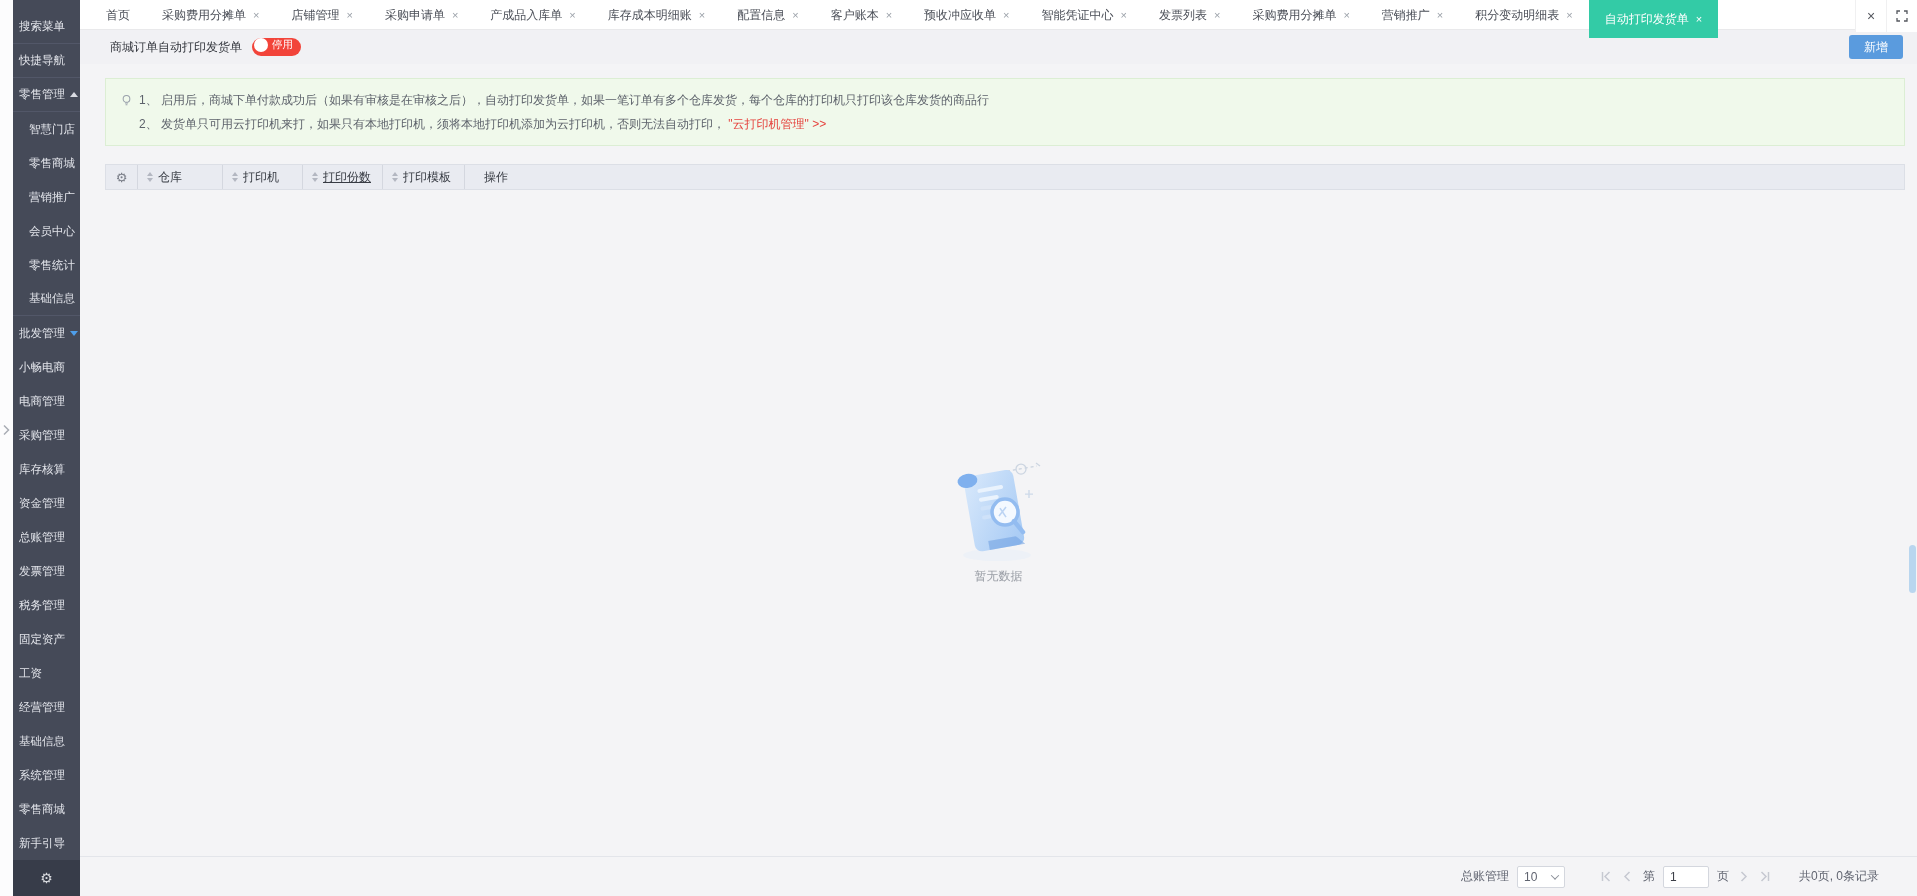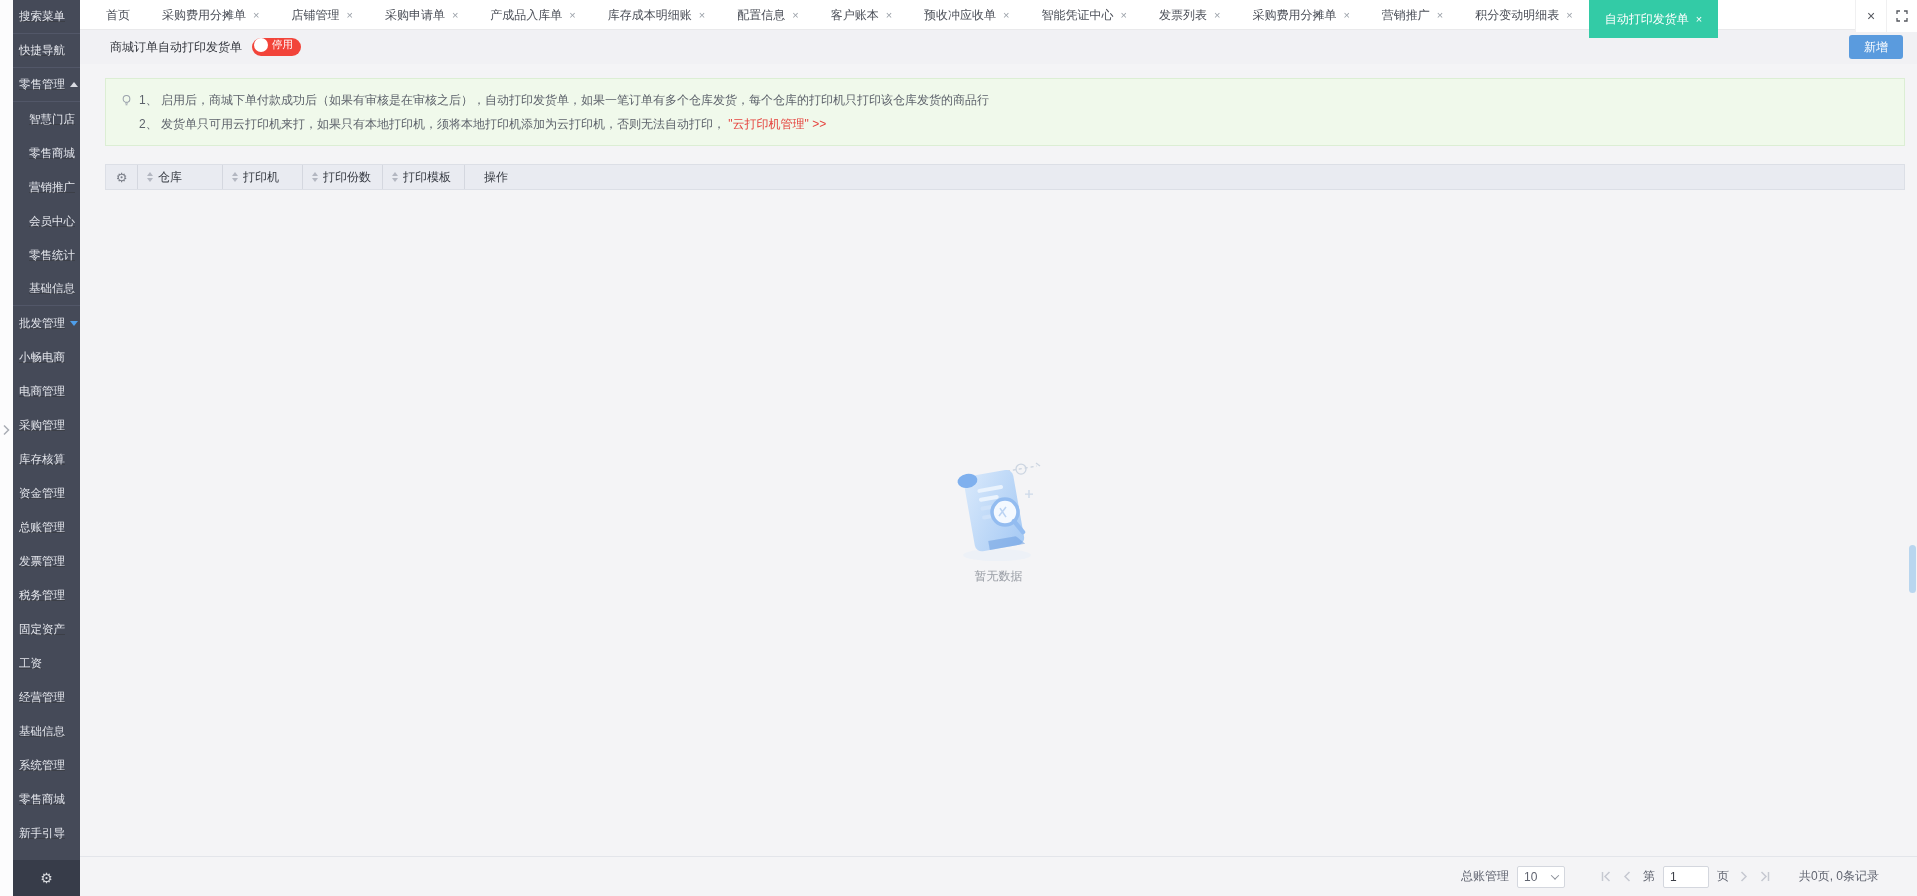--- a/index.html
+++ b/index.html
@@ -6,21 +6,21 @@
   html,body { width:1917px; height:896px; overflow:hidden; }
   body { font-family:"Liberation Sans","DejaVu Sans",sans-serif; font-size:12px; color:#3c3f47; }
   .page { position:relative; width:1917px; height:896px; background:#f4f4f6; display:flex; }
 
   
   .left-rail { width:13px; background:#fcfcfd; position:relative; flex:none; }
   .collapse-handle { position:absolute; top:424px; left:2px; cursor:pointer; }
 
   
   .sidebar { width:67px; flex:none; background:#454a58; display:flex; flex-direction:column; }
-  .side-list { flex:1; overflow:hidden; padding-top:0;text-decoration:underline; }
+  .side-list { flex:1; overflow:hidden; padding-top:10px; }
   .side-item { height:34px; display:flex; align-items:center; padding-left:6px;
                color:#e3e5eb; font-size:11.5px; cursor:pointer; white-space:nowrap; }
   .side-item.sub { padding-left:16px; }
   .side-item.div { border-bottom:1px solid #525768; }
   .side-item .arr { display:none; width:0; height:0; margin-left:5px; flex:none; }
   .side-item.group-open .arr { display:block; border-left:4px solid transparent; border-right:4px solid transparent; border-bottom:5px solid #d9dbe2; }
   .side-item.group-closed .arr { display:block; border-left:4px solid transparent; border-right:4px solid transparent; border-top:5px solid #4e9eea; }
   .side-bottom { height:36px; flex:none; background:#373c49; display:flex; align-items:center; justify-content:center;
                  color:#d8dade; font-size:14px; cursor:pointer; }
 
@@ -61,21 +61,21 @@
   .search input::placeholder { color:#c0c3ca; }
   .more { margin-left:38px; display:flex; align-items:center; gap:6px; cursor:pointer; color:#4a4e57; }
   .chev { width:7px; height:7px; border-right:1.4px solid #565b64; border-bottom:1.4px solid #565b64; transform:rotate(45deg) translate(-1px,-1px); }
 
   
   .thead { margin:18px 12px 0 25px; height:26px; background:#e9ebf1; border:1px solid #dcdfe6; display:flex; align-items:stretch; font-size:12px; color:#383c44; }
   .th-gear { width:32px; flex:none; display:flex; align-items:center; justify-content:center; border-right:1px solid #d4d7df; color:#7a7e88; font-size:13px; cursor:pointer; }
   .th { display:flex; align-items:center; padding-left:9px; border-right:1px solid #d4d7df; cursor:pointer; }
   .th.c-warehouse { width:85px; flex:none; }
   .th.c-printer   { width:80px; flex:none; }
-  .th.c-copies    { width:80px; flex:none; }
+  .th.c-copies    { width:80px; flex:none;text-decoration:underline; }
   .th.c-template  { width:82px; flex:none; }
   .th.c-status    { flex:1; justify-content:center; padding-left:0; }
   .th.c-action    { width:62px; flex:none; justify-content:center; padding-left:0; border-right:none; }
   .caret { display:inline-flex; flex-direction:column; gap:2px; margin-right:5px; }
   .caret i { display:block; width:0; height:0; border-left:3.5px solid transparent; border-right:3.5px solid transparent; }
   .caret .up { border-bottom:4px solid #b3b7c1; }
   .caret .dn { border-top:4px solid #b3b7c1; }
 
   
   .tbody { flex:1; position:relative; }

